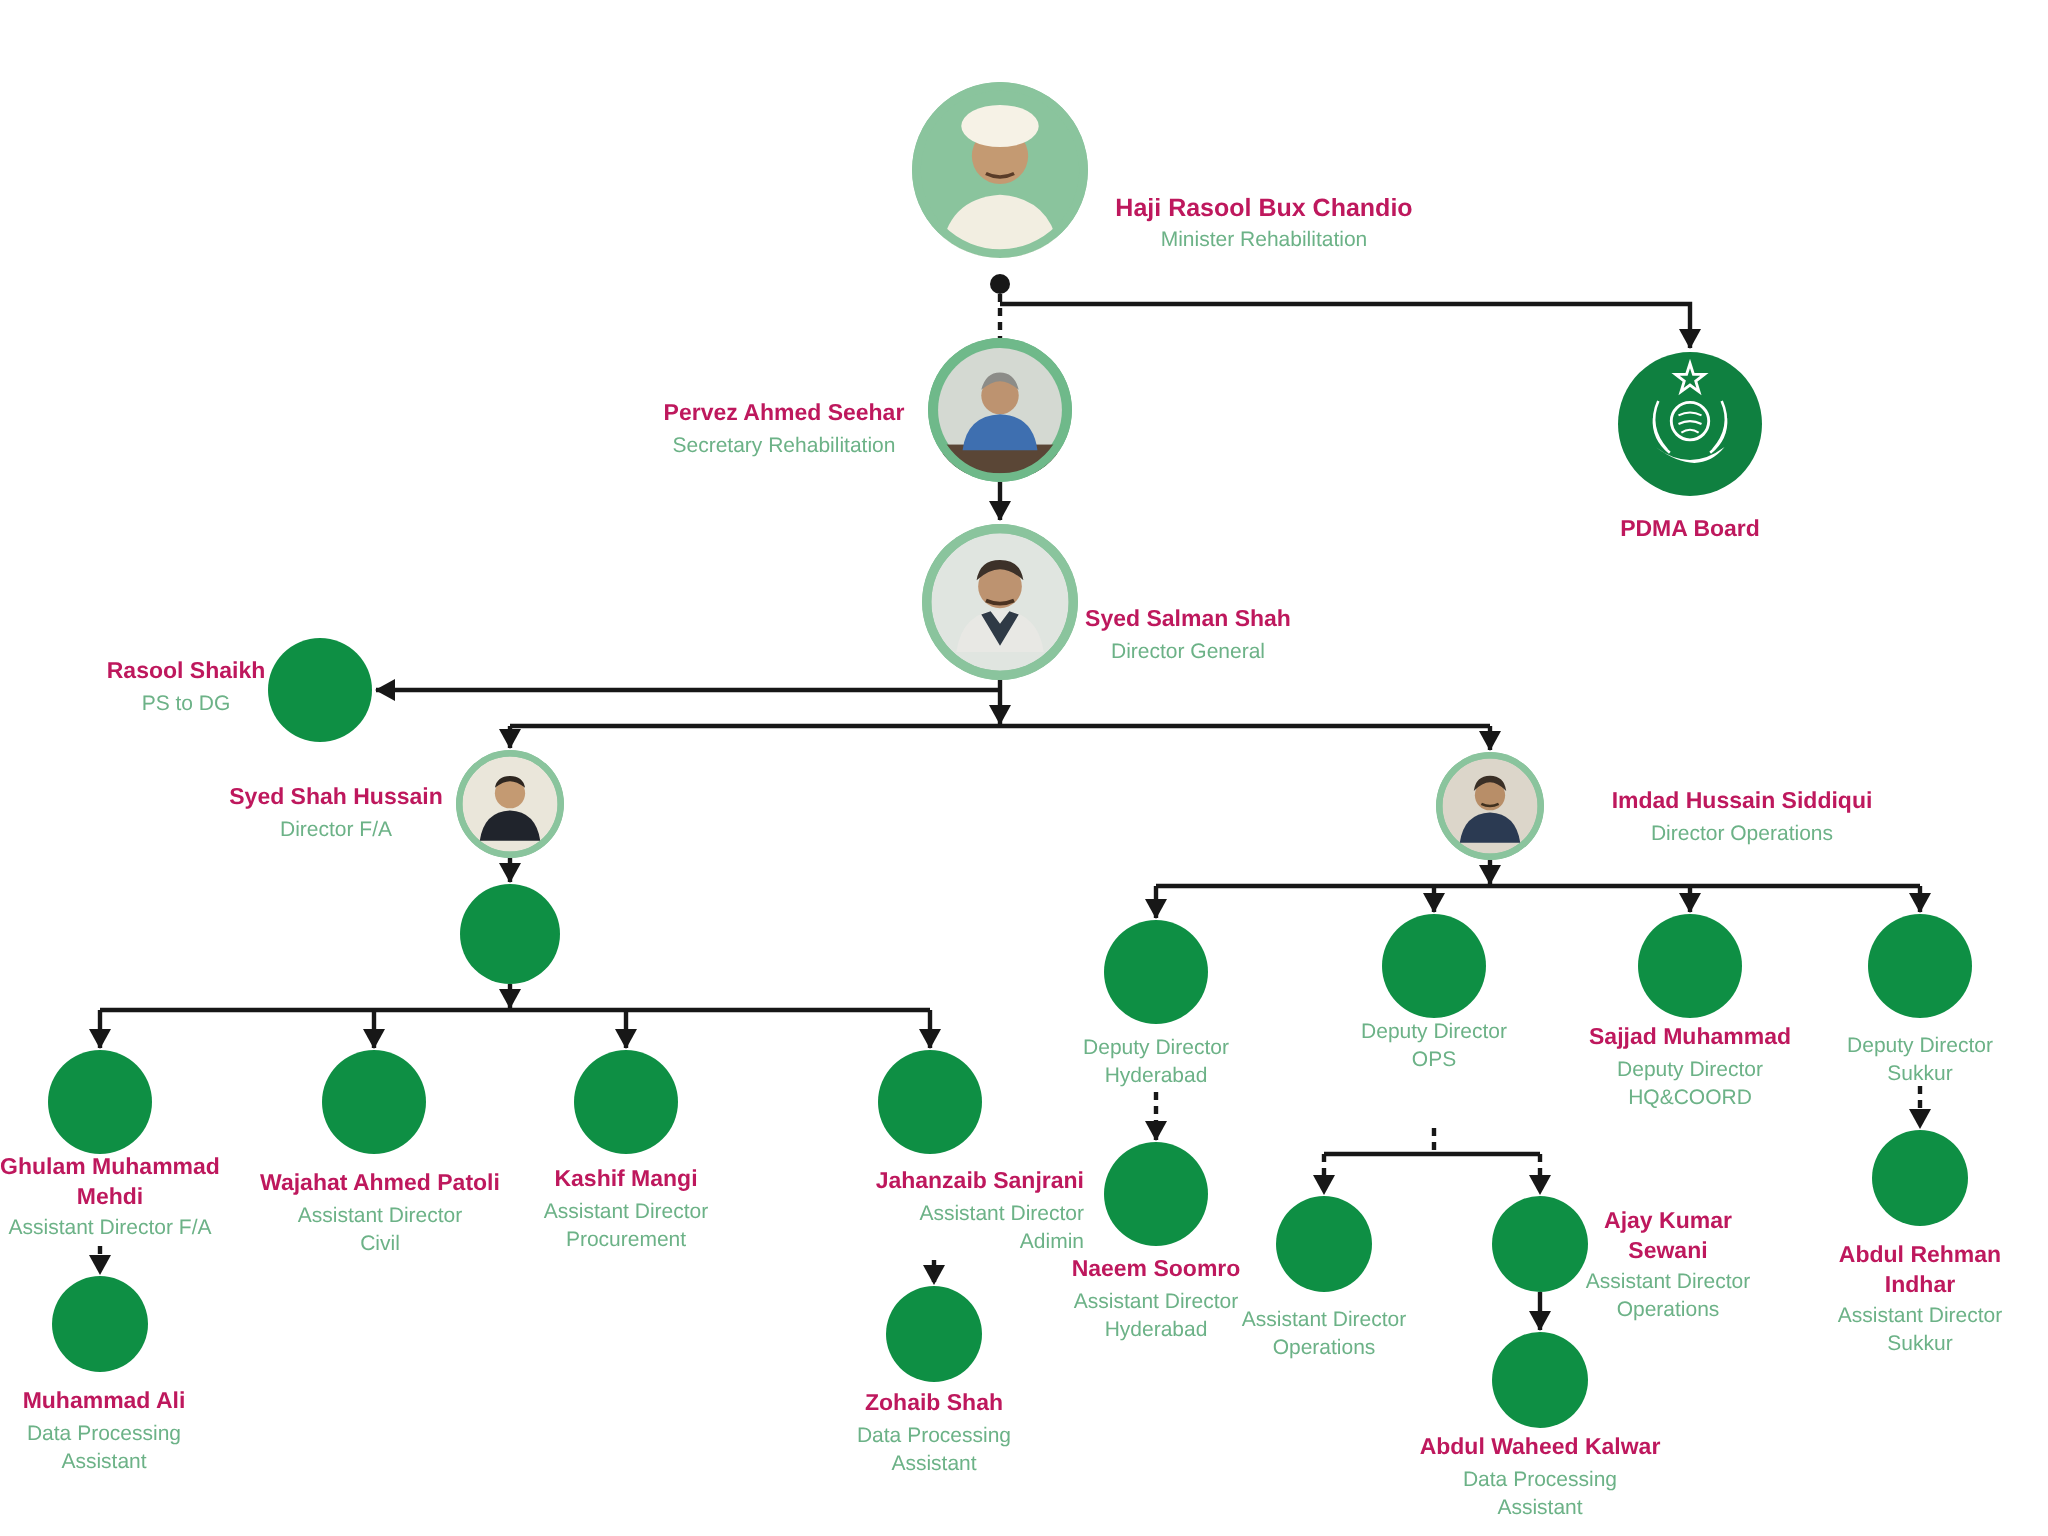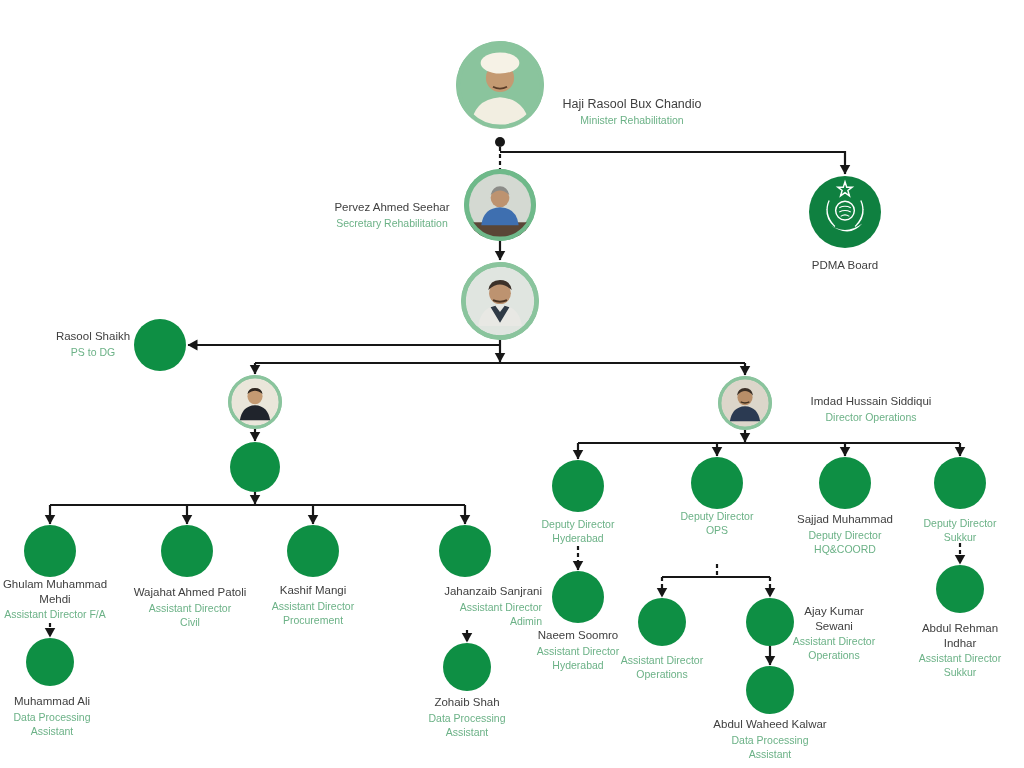--- a/index.html
+++ b/index.html
@@ -4,21 +4,21 @@
 <style>
   html,body{margin:0;padding:0;background:#ffffff;}
   .canvas{position:relative;width:1024px;height:768px;background:#ffffff;overflow:hidden;
           font-family:"Liberation Sans",sans-serif;}
   .wires{position:absolute;left:0;top:0;width:1024px;height:768px;}
   .circle{position:absolute;border-radius:50%;}
   .plain{background:#0e8f44;}
   .photo{overflow:hidden;background:#8ac49d;}
   .photo svg{display:block;width:100%;height:100%;}
   .label{position:absolute;text-align:center;}
-  .nm{color:#404040;font-weight:400;font-size:11.5px;line-height:1.28;white-space:pre-line;}
+  .nm{color:#be185d;font-weight:700;font-size:11.5px;line-height:1.28;white-space:pre-line;}
   .nm.big{font-size:12.5px;}
   .ti{color:#6cb287;font-size:10.5px;line-height:1.32;margin-top:2px;white-space:pre-line;}
 </style>
 </head>
 <body>
 
 <div class="canvas">
 
   <svg class="wires" viewBox="0 0 1024 768">
     <defs>
@@ -177,26 +177,34 @@
 
   <div class="label" style="left:312px;top:200px;width:160px;">
     <div class="nm">Pervez Ahmed Seehar</div>
     <div class="ti">Secretary Rehabilitation</div>
   </div>
 
   <div class="label" style="left:770px;top:258px;width:150px;">
     <div class="nm">PDMA Board</div>
   </div>
 
+  <div class="label" style="left:519px;top:303px;width:150px;">
+    <div class="nm">Syed Salman Shah</div>
+    <div class="ti">Director General</div>
+  </div>
 
   <div class="label" style="left:18px;top:329px;width:150px;">
     <div class="nm">Rasool Shaikh</div>
     <div class="ti">PS to DG</div>
   </div>
 
+  <div class="label" style="left:93px;top:392px;width:150px;">
+    <div class="nm">Syed Shah Hussain</div>
+    <div class="ti">Director F/A</div>
+  </div>
 
   <div class="label" style="left:796px;top:394px;width:150px;">
     <div class="nm">Imdad Hussain Siddiqui</div>
     <div class="ti">Director Operations</div>
   </div>
 
 
   <div class="label" style="left:-20px;top:577px;width:150px;">
     <div class="nm">Ghulam Muhammad
 Mehdi</div>

